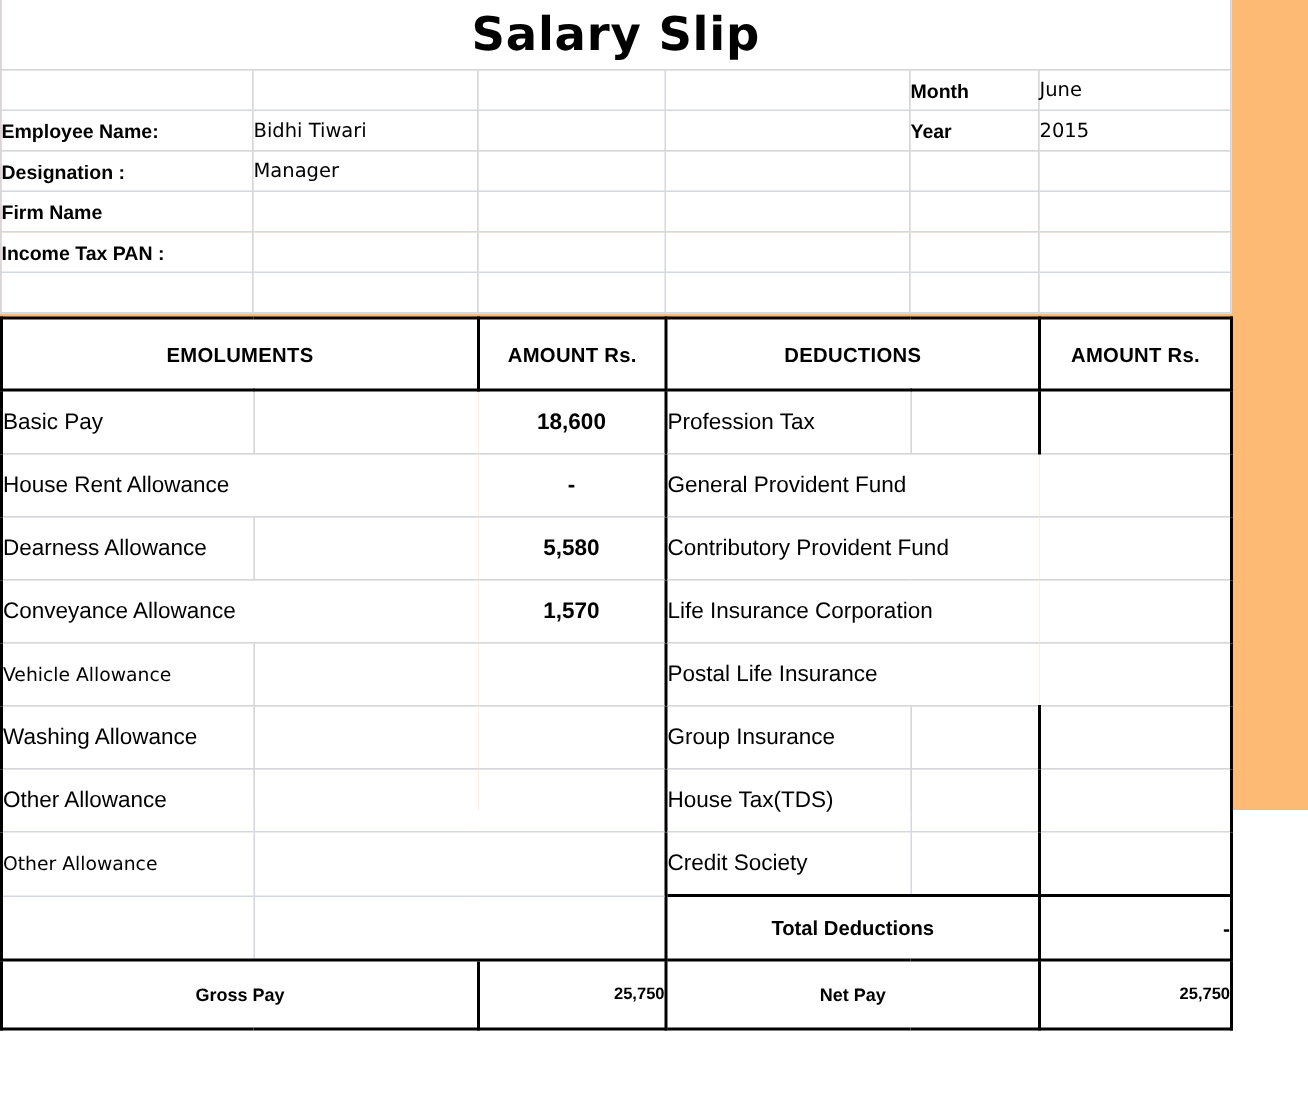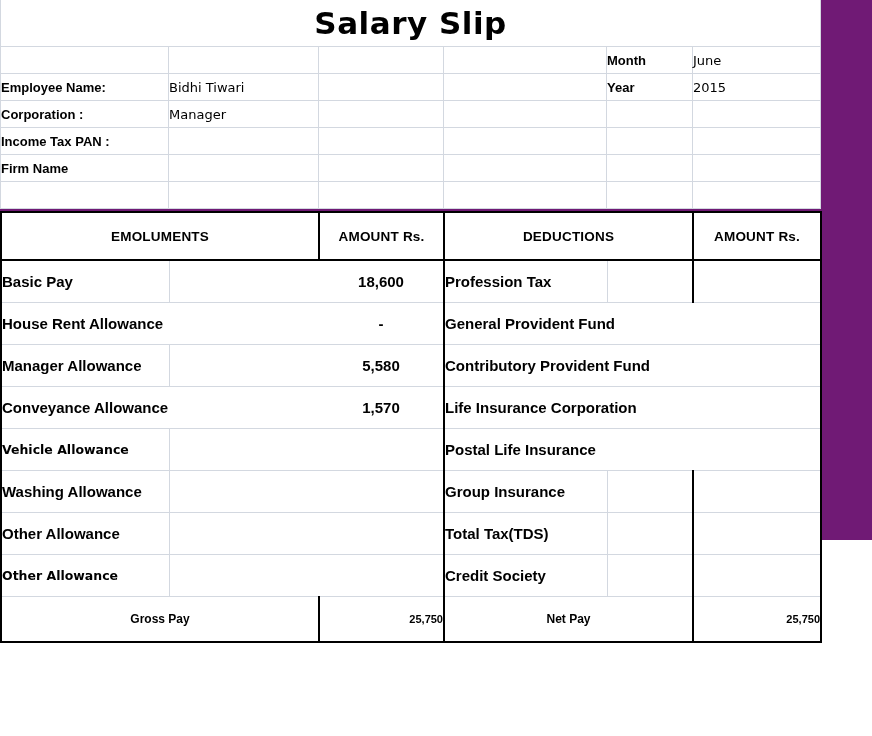--- a/index.html
+++ b/index.html
@@ -12,21 +12,21 @@
     height: 736px;
     font-family: "Liberation Sans", sans-serif;
     color: #000000;
     overflow: hidden;
   }
 
   #sheet {
     position: relative;
     width: 872px;
     height: 540px;
-    background: #701a75;
+    background: #fdba74;
   }
 
   
   table.grid {
     border-collapse: collapse;
     table-layout: fixed;
     width: 820px;
     margin: 0;
   }
   table.grid td {
@@ -92,21 +92,21 @@
     letter-spacing: 0.2px;
   }
   .body-row td {
     height: 41px;
     font-size: 15px;
   }
   .lbl {
     padding-left: 5px;
     font-family: "Liberation Sans", sans-serif;
     font-size: 15.5px;
-    font-weight: 700;
+    font-weight: 400;
   }
   .lbl.alt {
     font-family: "DejaVu Sans", sans-serif;
     font-size: 12.5px;
     margin-left: 31px;
   }
   .amt {
     text-align: center;
     padding-right: 6px;
     font-weight: 700;
@@ -175,39 +175,39 @@
       <tr class="info-row">
         <td class="info-label">Employee Name:</td>
         <td class="info-value">Bidhi Tiwari</td>
         <td></td>
         <td></td>
         <td class="mini-label">Year</td>
         <td class="info-value">2015</td>
       </tr>
 
       <tr class="info-row">
-        <td class="info-label">Corporation :</td>
+        <td class="info-label">Designation :</td>
         <td class="info-value">Manager</td>
         <td></td>
         <td></td>
         <td class="mini-label"></td>
         <td class="info-value"></td>
       </tr>
 
       <tr class="info-row">
+        <td class="info-label">Firm Name</td>
+        <td class="info-value"></td>
+        <td></td>
+        <td></td>
+        <td class="mini-label"></td>
+        <td class="info-value"></td>
+      </tr>
+
+      <tr class="info-row">
         <td class="info-label">Income Tax PAN :</td>
-        <td class="info-value"></td>
-        <td></td>
-        <td></td>
-        <td class="mini-label"></td>
-        <td class="info-value"></td>
-      </tr>
-
-      <tr class="info-row">
-        <td class="info-label">Firm Name</td>
         <td class="info-value"></td>
         <td></td>
         <td></td>
         <td class="mini-label"></td>
         <td class="info-value"></td>
       </tr>
 
       <tr class="info-row">
         <td class="info-label"></td>
         <td class="info-value"></td>
@@ -247,21 +247,21 @@
       </tr>
 
       <tr class="body-row">
         <td class="lbl bl-dark bb-light" colspan="2">House Rent Allowance</td>
         <td class="amt bb-light br-dark">-</td>
         <td class="lbl bb-light" colspan="2">General Provident Fund</td>
         <td class="amt bb-light br-dark"></td>
       </tr>
 
       <tr class="body-row">
-        <td class="lbl bl-dark bb-light br-light">Manager Allowance</td>
+        <td class="lbl bl-dark bb-light br-light">Dearness Allowance</td>
         <td class="bb-light"></td>
         <td class="amt bb-light br-dark">5,580</td>
         <td class="lbl bb-light" colspan="2">Contributory Provident Fund</td>
         <td class="amt bb-light br-dark"></td>
       </tr>
 
       <tr class="body-row">
         <td class="lbl bl-dark bb-light" colspan="2">Conveyance Allowance</td>
         <td class="amt bb-light br-dark">1,570</td>
         <td class="lbl bb-light" colspan="2">Life Insurance Corporation</td>
@@ -282,34 +282,41 @@
         <td class="amt bb-light br-dark"></td>
         <td class="lbl bb-light br-light">Group Insurance</td>
         <td class="bb-light br-dark"></td>
         <td class="amt bb-light br-dark"></td>
       </tr>
 
       <tr class="body-row">
         <td class="lbl bl-dark bb-light br-light">Other Allowance</td>
         <td class="bb-light"></td>
         <td class="amt bb-light br-dark"></td>
-        <td class="lbl bb-light br-light">Total Tax(TDS)</td>
+        <td class="lbl bb-light br-light">House Tax(TDS)</td>
         <td class="bb-light br-dark"></td>
         <td class="amt bb-light br-dark"></td>
       </tr>
 
       <tr class="body-row">
         <td class="lbl alt bl-dark bb-light br-light">Other Allowance</td>
         <td class="bb-light"></td>
         <td class="amt bb-light br-dark"></td>
         <td class="lbl bb-light br-light">Credit Society</td>
         <td class="bb-light br-dark"></td>
         <td class="amt bb-light br-dark"></td>
       </tr>
 
+      <tr class="total-row">
+        <td class="lbl bl-dark bb-dark br-light"></td>
+        <td class="bb-dark"></td>
+        <td class="amt bb-dark br-dark"></td>
+        <td class="total-lbl bt-dark bb-dark br-dark" colspan="2">Total Deductions</td>
+        <td class="total-amt bt-dark bb-dark br-dark">-</td>
+      </tr>
 
       <tr class="grand-row">
         <td class="grand-lbl bl-dark bb-dark br-dark" colspan="2">Gross Pay</td>
         <td class="grand-amt bb-dark br-dark">25,750</td>
         <td class="grand-lbl bb-dark br-dark" colspan="2">Net Pay</td>
         <td class="grand-amt bb-dark br-dark">25,750</td>
       </tr>
 
     </tbody>
   </table>

